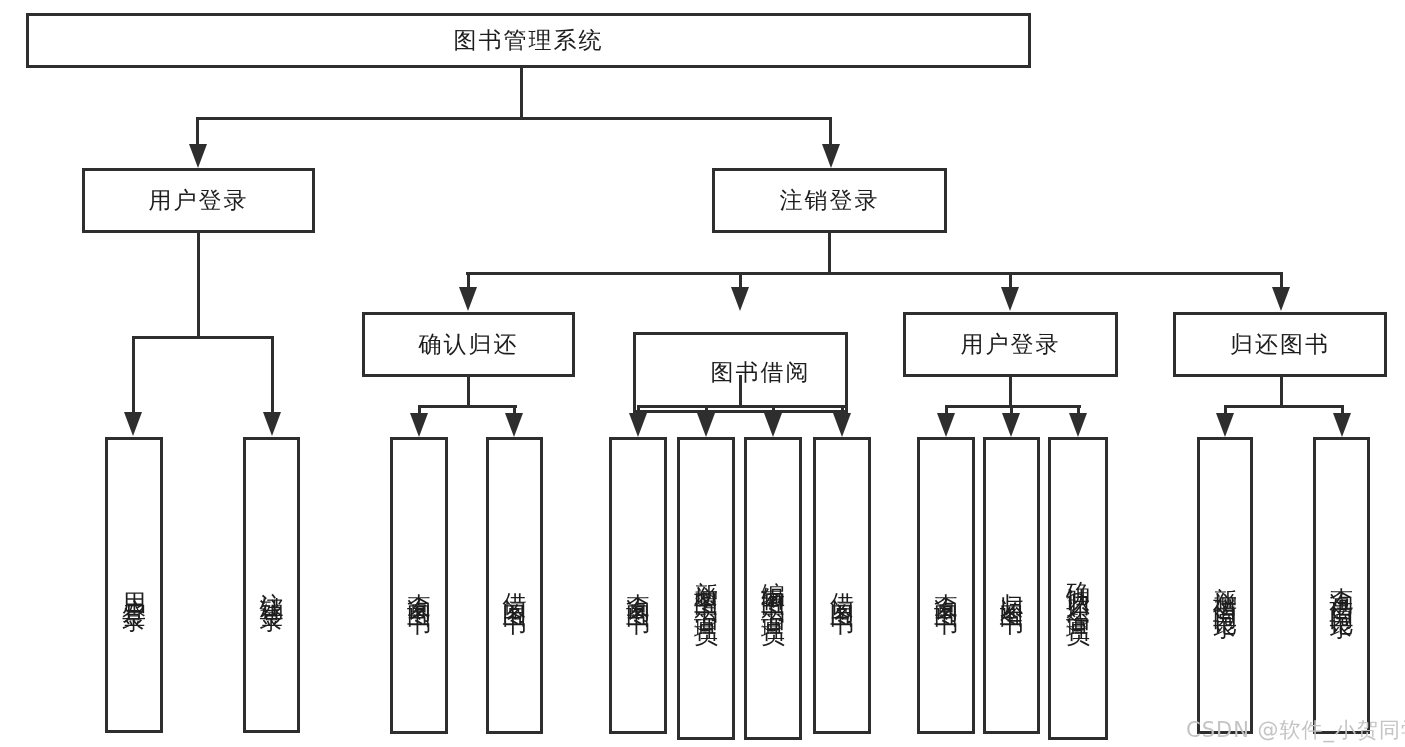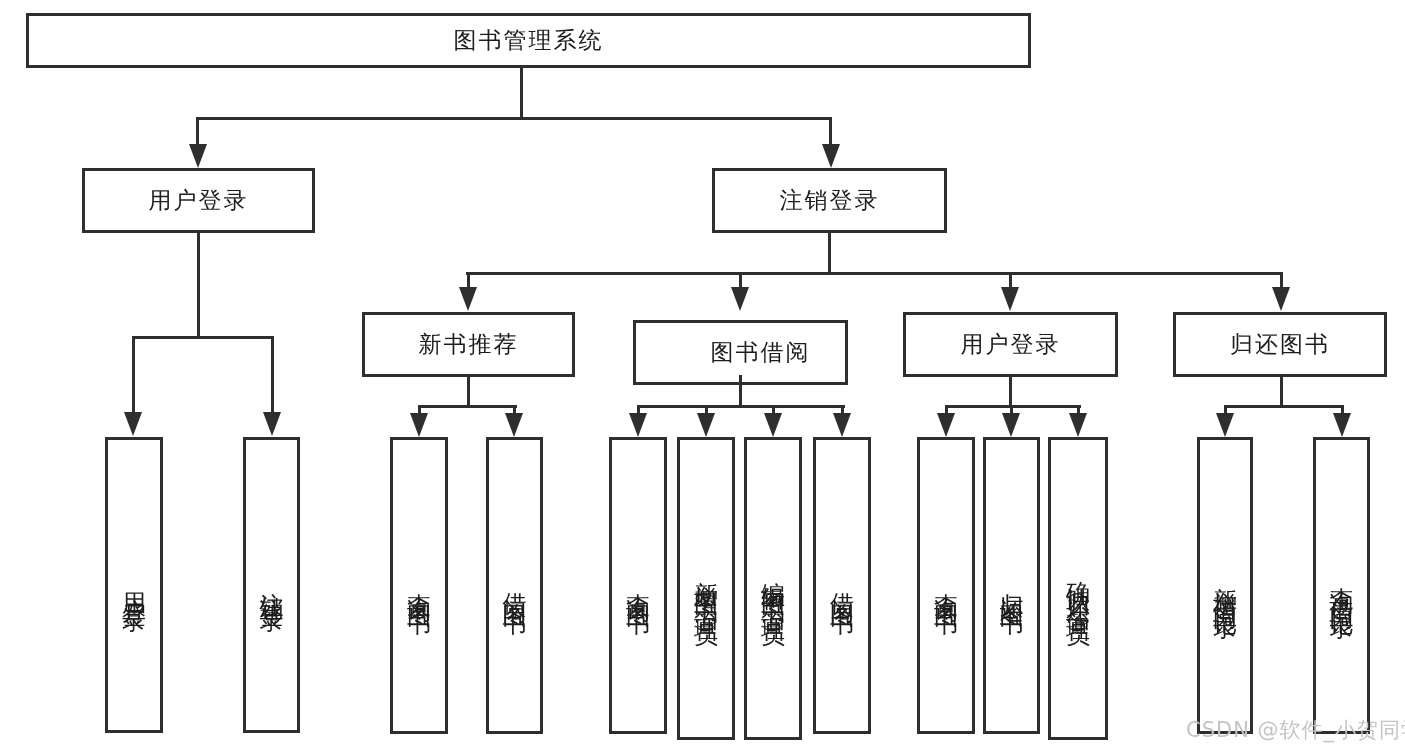--- a/index.html
+++ b/index.html
@@ -75,23 +75,23 @@
   <div class="vl" style="left:467px; top:272px; height:18px;"></div>
   <div class="ar" style="left:459px; top:287px;"></div>
   <div class="vl" style="left:739px; top:272px; height:18px;"></div>
   <div class="ar" style="left:731px; top:287px;"></div>
   <div class="vl" style="left:1009px; top:272px; height:18px;"></div>
   <div class="ar" style="left:1001px; top:287px;"></div>
   <div class="vl" style="left:1280px; top:272px; height:18px;"></div>
   <div class="ar" style="left:1272px; top:287px;"></div>
 
   <div class="box" style="left:362px; top:312px; width:213px; height:65px;">
-    <span>新书推荐</span>
+    <span>确认归还</span>
   </div>
-  <div class="box" style="left:633px; top:320px; width:215px; height:65px;padding-left:40px;">
+  <div class="box" style="left:633px; top:332px; width:215px; height:81px;padding-left:40px;">
     <span>图书借阅</span>
   </div>
   <div class="box" style="left:903px; top:312px; width:215px; height:65px;">
     <span>用户登录</span>
   </div>
   <div class="box" style="left:1173px; top:312px; width:214px; height:65px;">
     <span>归还图书</span>
   </div>
 
   <div class="vl" style="left:467px; top:375px; height:33px;"></div>

